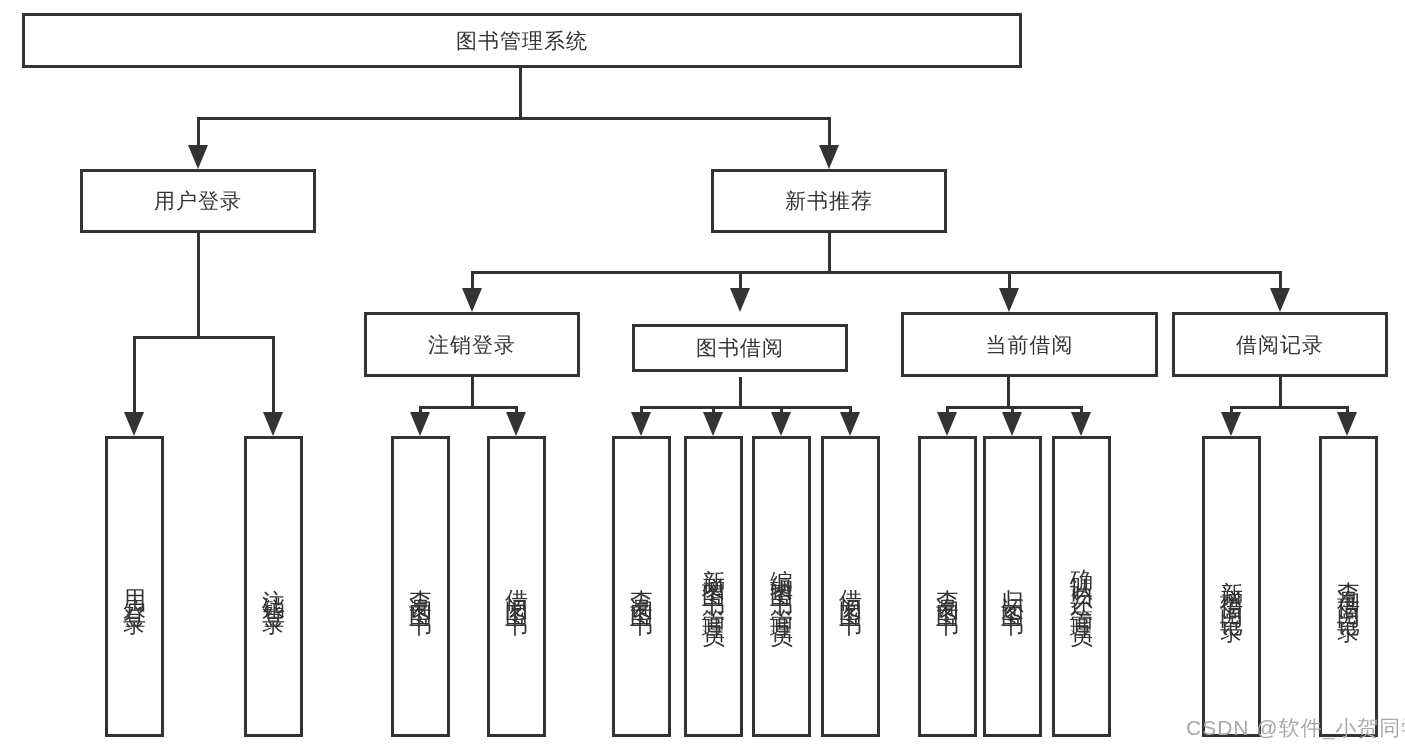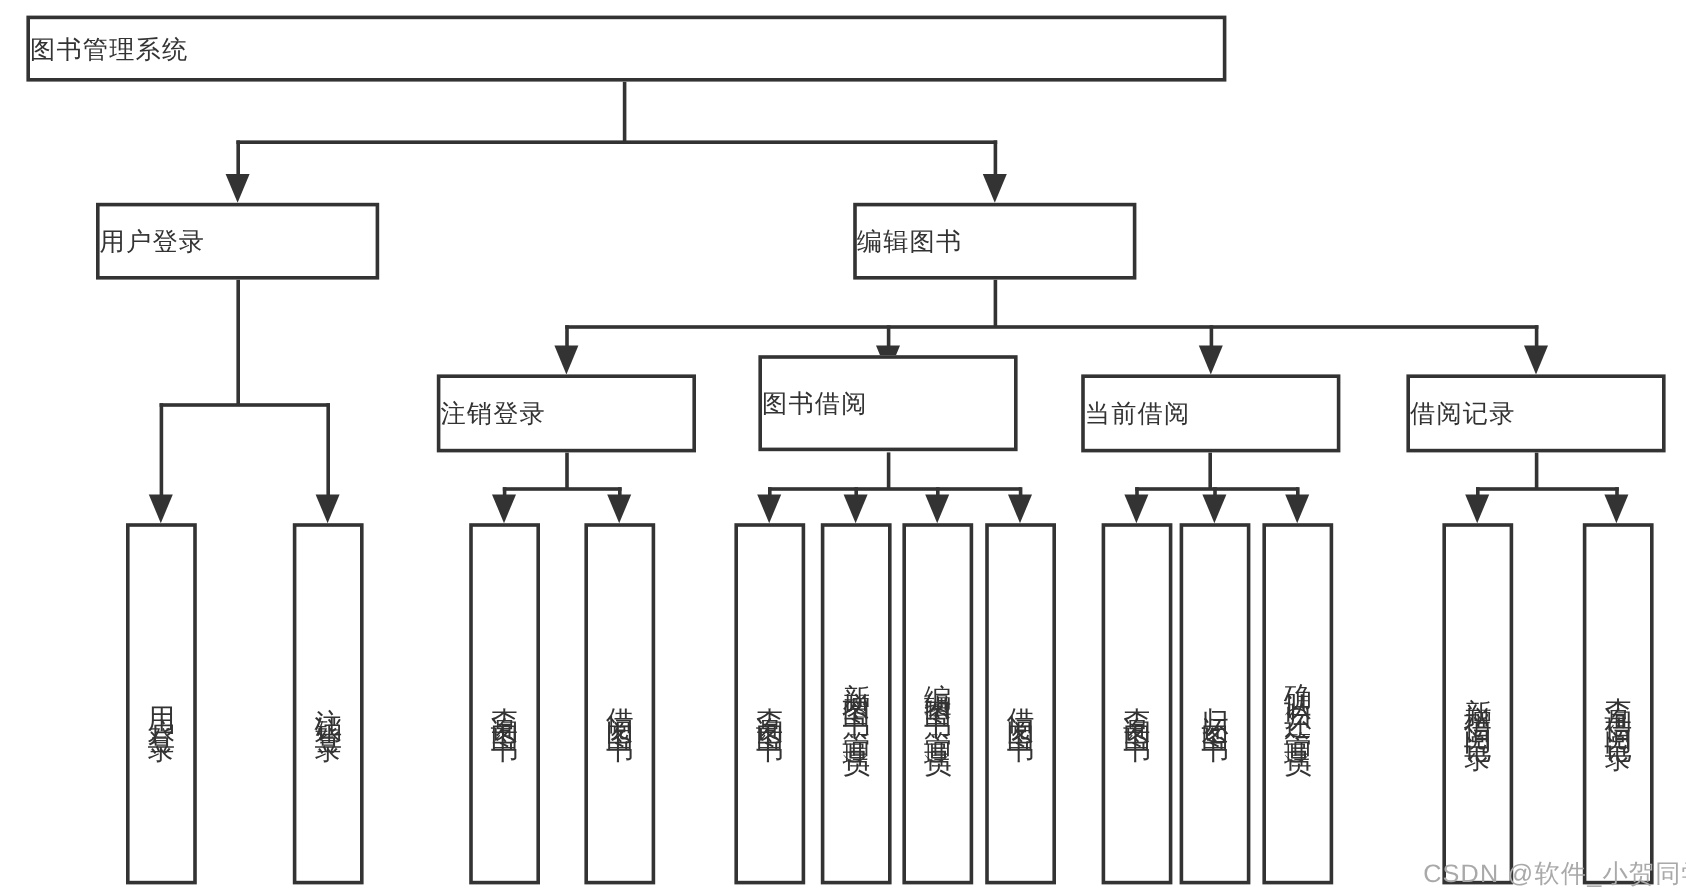--- a/index.html
+++ b/index.html
@@ -10,21 +10,21 @@
     font-family:"Liberation Sans","DejaVu Sans",sans-serif;
     color:#333;
     overflow:hidden;
   }
   
   .hnode{
     position:absolute;
     box-sizing:border-box;
     border:3px solid #333;
     background:#fff;
-    display:flex;align-items:center;justify-content:flex-start;
+    display:flex;align-items:center;justify-content:center;
     font-size:21px;
     letter-spacing:1px;
     color:#333;
     z-index:2;
   }
   
   .vnode{
     position:absolute;
     box-sizing:border-box;
     width:59px;height:301px;
@@ -76,21 +76,21 @@
   <div class="hl" style="left:197px;top:117px;width:634px;"></div>
   <div class="vl" style="left:197px;top:117px;height:32px;"></div>
   <div class="vl" style="left:828px;top:117px;height:32px;"></div>
   <div class="ar" style="left:188px;top:145px;"></div>
   <div class="ar" style="left:819px;top:145px;"></div>
 
   <div class="hnode" style="left:80px;top:169px;width:236px;height:64px;">
     <span>用户登录</span>
   </div>
   <div class="hnode" style="left:711px;top:169px;width:236px;height:64px;">
-    <span>编辑图书</span>
+    <span>新书推荐</span>
   </div>
 
   <div class="vl" style="left:197px;top:233px;height:105px;"></div>
   <div class="hl" style="left:133px;top:336px;width:142px;"></div>
   <div class="vl" style="left:133px;top:336px;height:78px;"></div>
   <div class="vl" style="left:272px;top:336px;height:78px;"></div>
   <div class="ar" style="left:124px;top:412px;"></div>
   <div class="ar" style="left:263px;top:412px;"></div>
 
   <div class="vl" style="left:828px;top:233px;height:40px;"></div>
@@ -100,24 +100,24 @@
   <div class="vl" style="left:1008px;top:271px;height:20px;"></div>
   <div class="vl" style="left:1279px;top:271px;height:20px;"></div>
   <div class="ar" style="left:462px;top:288px;"></div>
   <div class="ar" style="left:730px;top:288px;"></div>
   <div class="ar" style="left:999px;top:288px;"></div>
   <div class="ar" style="left:1270px;top:288px;"></div>
 
   <div class="hnode" style="left:364px;top:312px;width:216px;height:65px;">
     <span>注销登录</span>
   </div>
-  <div class="hnode" style="left:632px;top:296px;width:216px;height:80px;">
+  <div class="hnode" style="left:632px;top:324px;width:216px;height:48px;">
     <span>图书借阅</span>
   </div>
-  <div class="hnode" style="left:901px;top:312px;width:216px;height:65px;">
+  <div class="hnode" style="left:901px;top:312px;width:257px;height:65px;">
     <span>当前借阅</span>
   </div>
   <div class="hnode" style="left:1172px;top:312px;width:216px;height:65px;">
     <span>借阅记录</span>
   </div>
 
   <div class="vl" style="left:471px;top:377px;height:31px;"></div>
   <div class="hl" style="left:419px;top:406px;width:99px;"></div>
   <div class="vl" style="left:419px;top:406px;height:10px;"></div>
   <div class="vl" style="left:515px;top:406px;height:10px;"></div>

